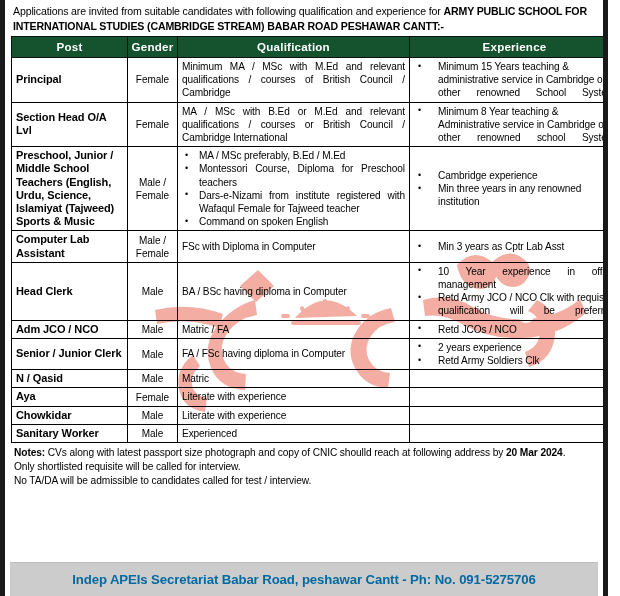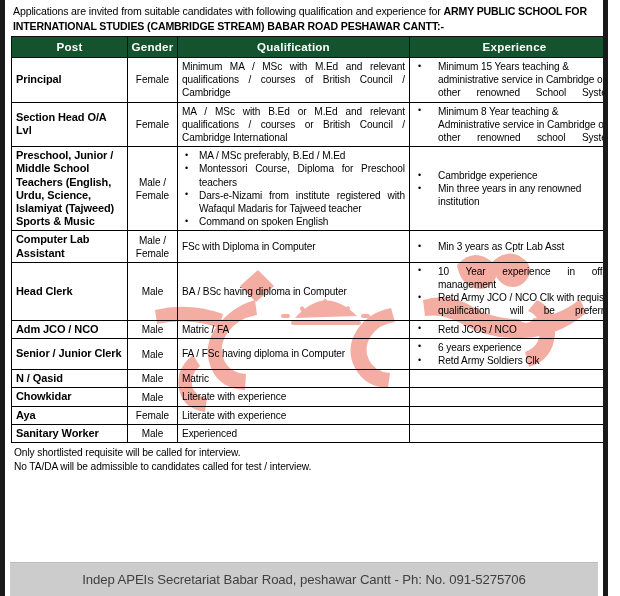--- a/index.html
+++ b/index.html
@@ -159,24 +159,24 @@
     bottom: 0;
     height: 33px;
     background: #cccccc;
     display: flex;
     align-items: center;
     justify-content: center;
     z-index: 10;
     border-top: 1px solid #bdbdbd;
   }
   .footer .ftxt {
-    font-weight: normal;
+    font-weight: bold;
     font-size: 13.2px;
     letter-spacing: -0.1px;
-    color: #404040;
+    color: #0369a1;
   }
 </style>
 </head>
 <body>
 
 <div class="page">
 
   <svg class="watermark" viewBox="0 0 620 596" preserveAspectRatio="none" aria-hidden="true">
     <g fill="#f3a99e" opacity="0.95">
 
@@ -248,21 +248,21 @@
               </ul>
             </td>
           </tr>
           <tr>
             <td class="post">Preschool, Junior / Middle School Teachers (English, Urdu, Science, Islamiyat (Tajweed) Sports &amp; Music</td>
             <td class="gender">Male / Female</td>
             <td class="qual">
               <ul class="bl">
                 <li>MA / MSc preferably, B.Ed / M.Ed</li>
                 <li>Montessori Course, Diploma for Preschool teachers</li>
-                <li>Dars-e-Nizami from institute registered with Wafaqul Madaris for Tajweed teacher</li>
+                <li>Dars-e-Nizami from institute registered with Wafaqul Female for Tajweed teacher</li>
                 <li>Command on spoken English</li>
               </ul>
             </td>
             <td class="exp">
               <ul class="bl wide">
                 <li>Cambridge experience</li>
                 <li>Min three years in any renowned institution</li>
               </ul>
             </td>
           </tr>
@@ -304,62 +304,63 @@
             </td>
           </tr>
           <tr>
             <td class="post">Senior / Junior Clerk</td>
             <td class="gender">Male</td>
             <td class="qual">
               <p>FA / FSc having diploma in Computer</p>
             </td>
             <td class="exp">
               <ul class="bl wide">
-                <li>6 years experience</li>
+                <li>2 years experience</li>
                 <li>Retd Army Soldiers Clk</li>
               </ul>
             </td>
           </tr>
           <tr>
             <td class="post">N / Qasid</td>
             <td class="gender">Male</td>
             <td class="qual">
               <p>Matric</p>
-            </td>
-            <td class="exp"></td>
-          </tr>
-          <tr>
-            <td class="post">Chowkidar</td>
-            <td class="gender">Male</td>
-            <td class="qual">
-              <p>Literate with experience</p>
             </td>
             <td class="exp"></td>
           </tr>
           <tr>
             <td class="post">Aya</td>
             <td class="gender">Female</td>
+            <td class="qual">
+              <p>Literate with experience</p>
+            </td>
+            <td class="exp"></td>
+          </tr>
+          <tr>
+            <td class="post">Chowkidar</td>
+            <td class="gender">Male</td>
             <td class="qual">
               <p>Literate with experience</p>
             </td>
             <td class="exp"></td>
           </tr>
           <tr>
             <td class="post">Sanitary Worker</td>
             <td class="gender">Male</td>
             <td class="qual">
               <p>Experienced</p>
             </td>
             <td class="exp"></td>
           </tr>
         </tbody>
     </table>
   </div>
 
   <div class="notes">
+    <div><b>Notes:</b><span> CVs along with latest passport size photograph and copy of CNIC shoulld reach at following address by </span><b>20 Mar 2024</b><span>.</span></div>
     <div>Only shortlisted requisite will be called for interview.</div>
     <div>No TA/DA will be admissible to candidates called for test / interview.</div>
   </div>
 
   <div class="footer">
     <span class="ftxt">Indep APEIs Secretariat Babar Road, peshawar Cantt - Ph: No. 091-5275706</span>
   </div>
 
 </div>
 

